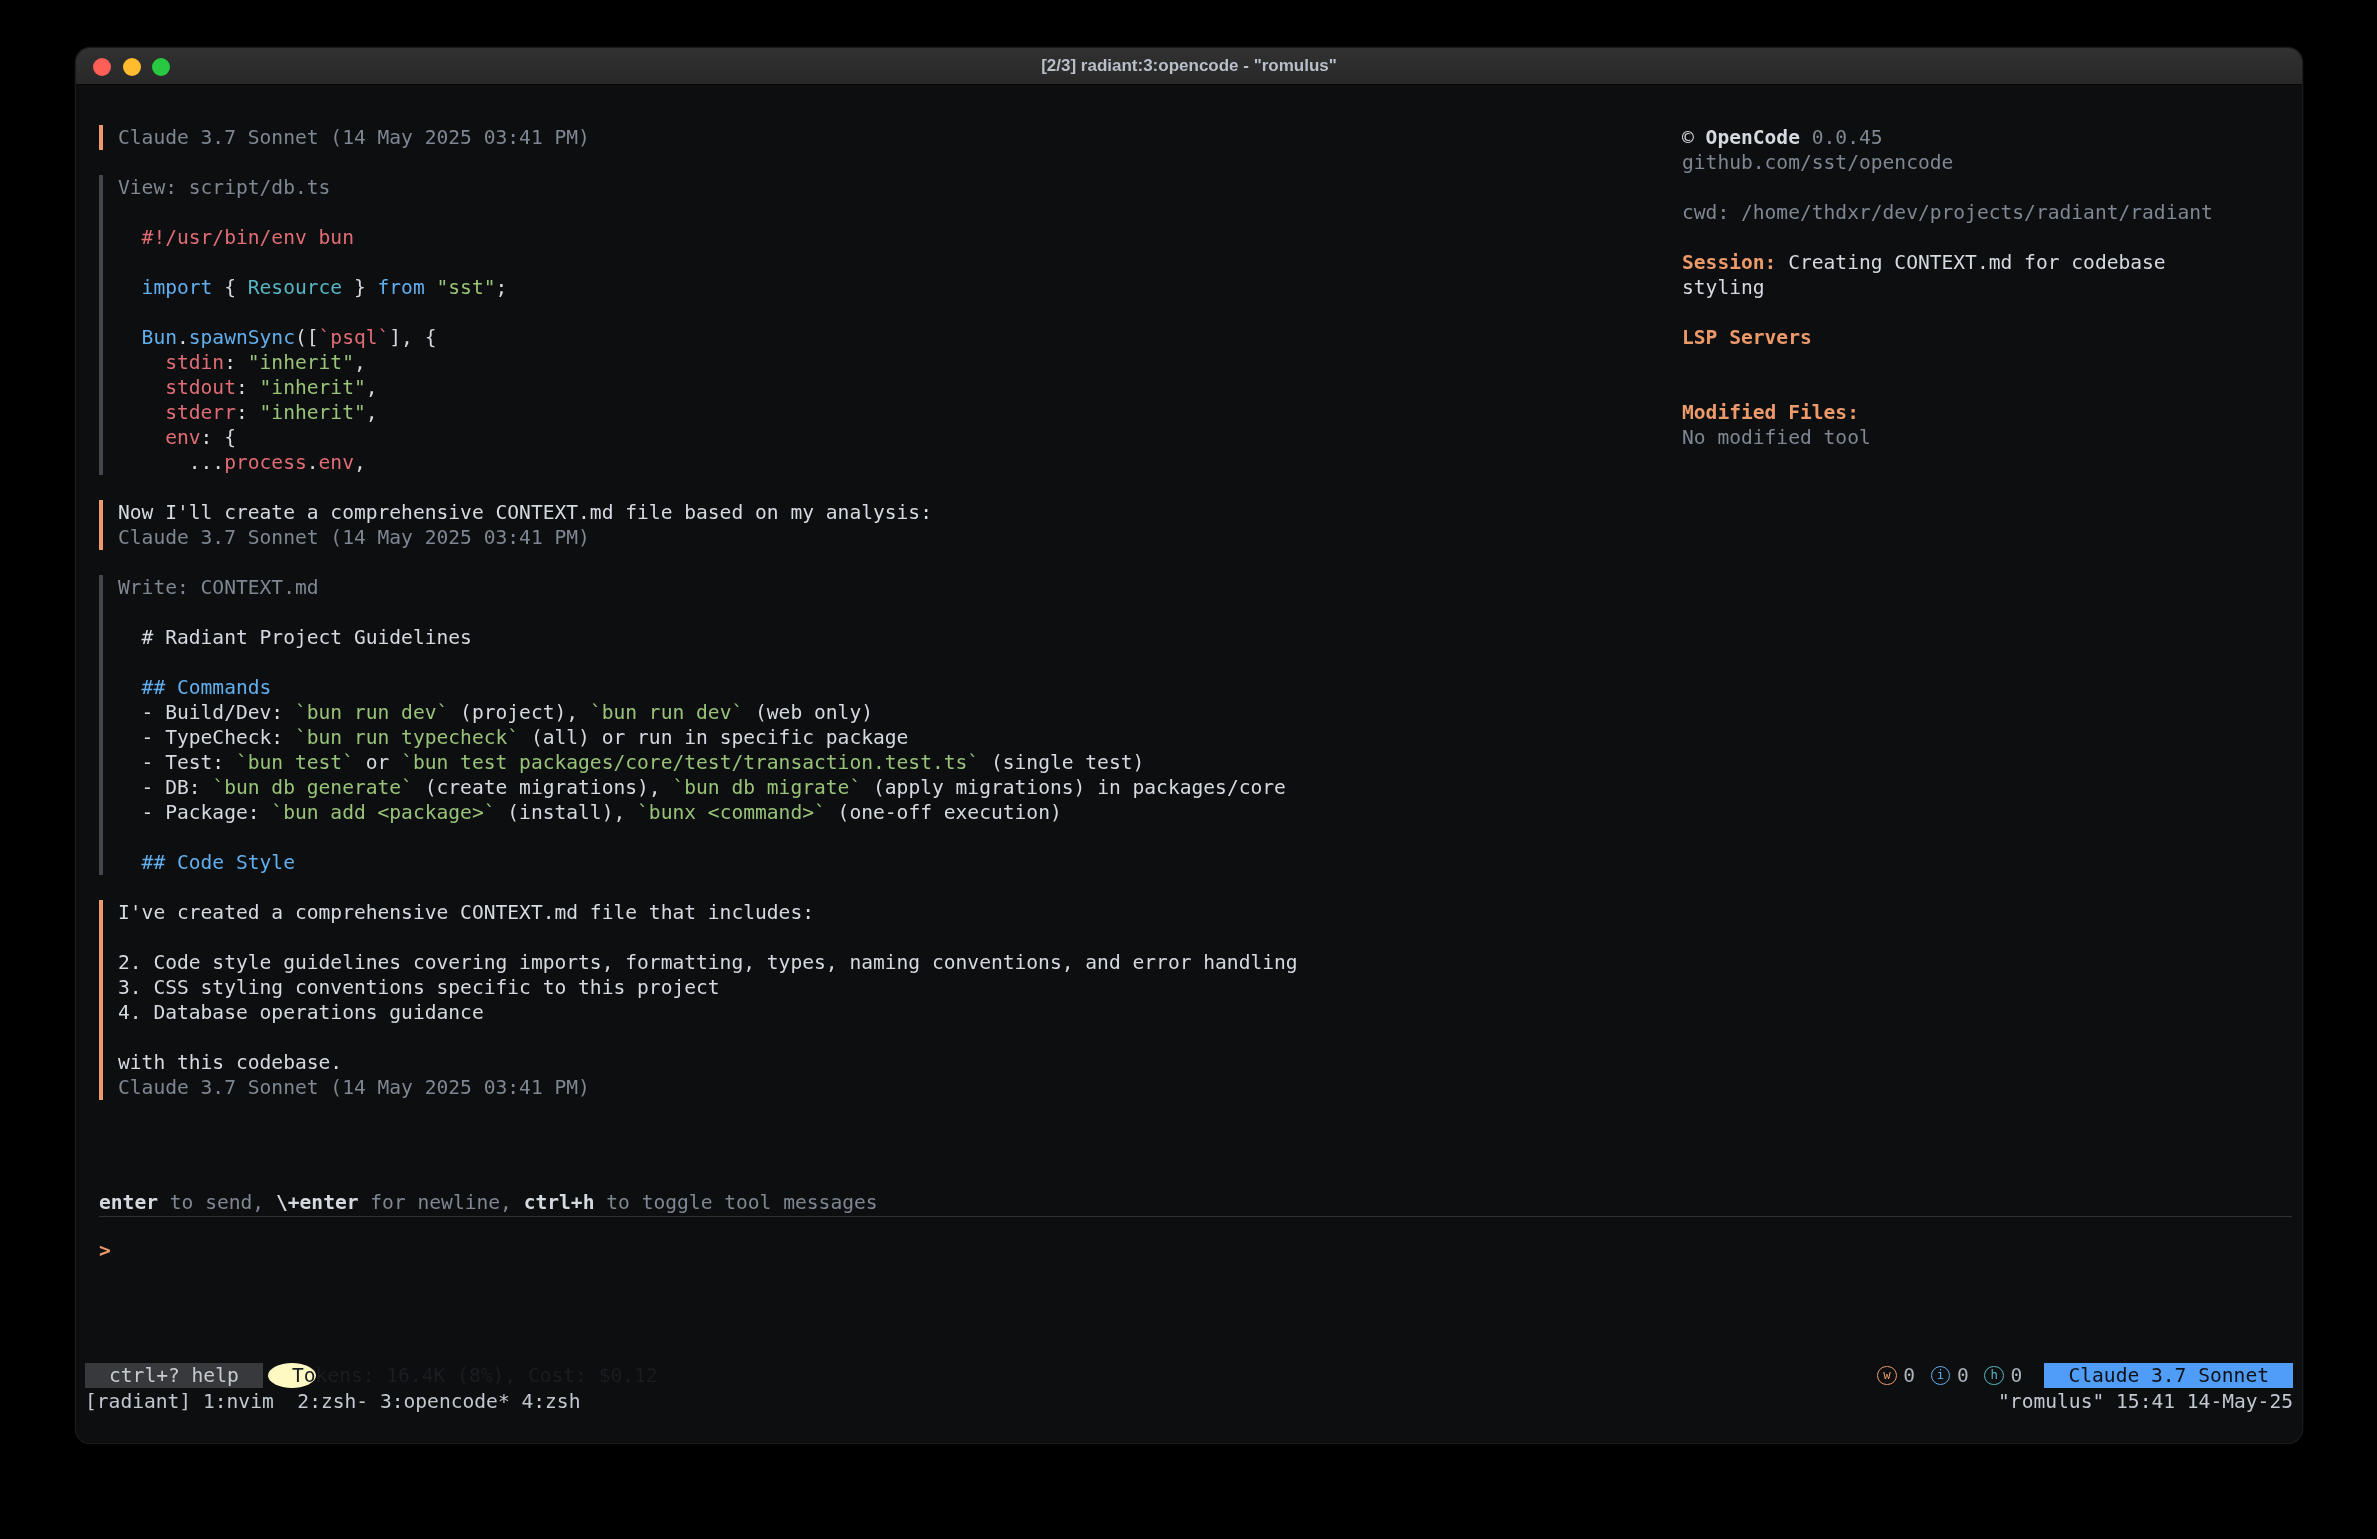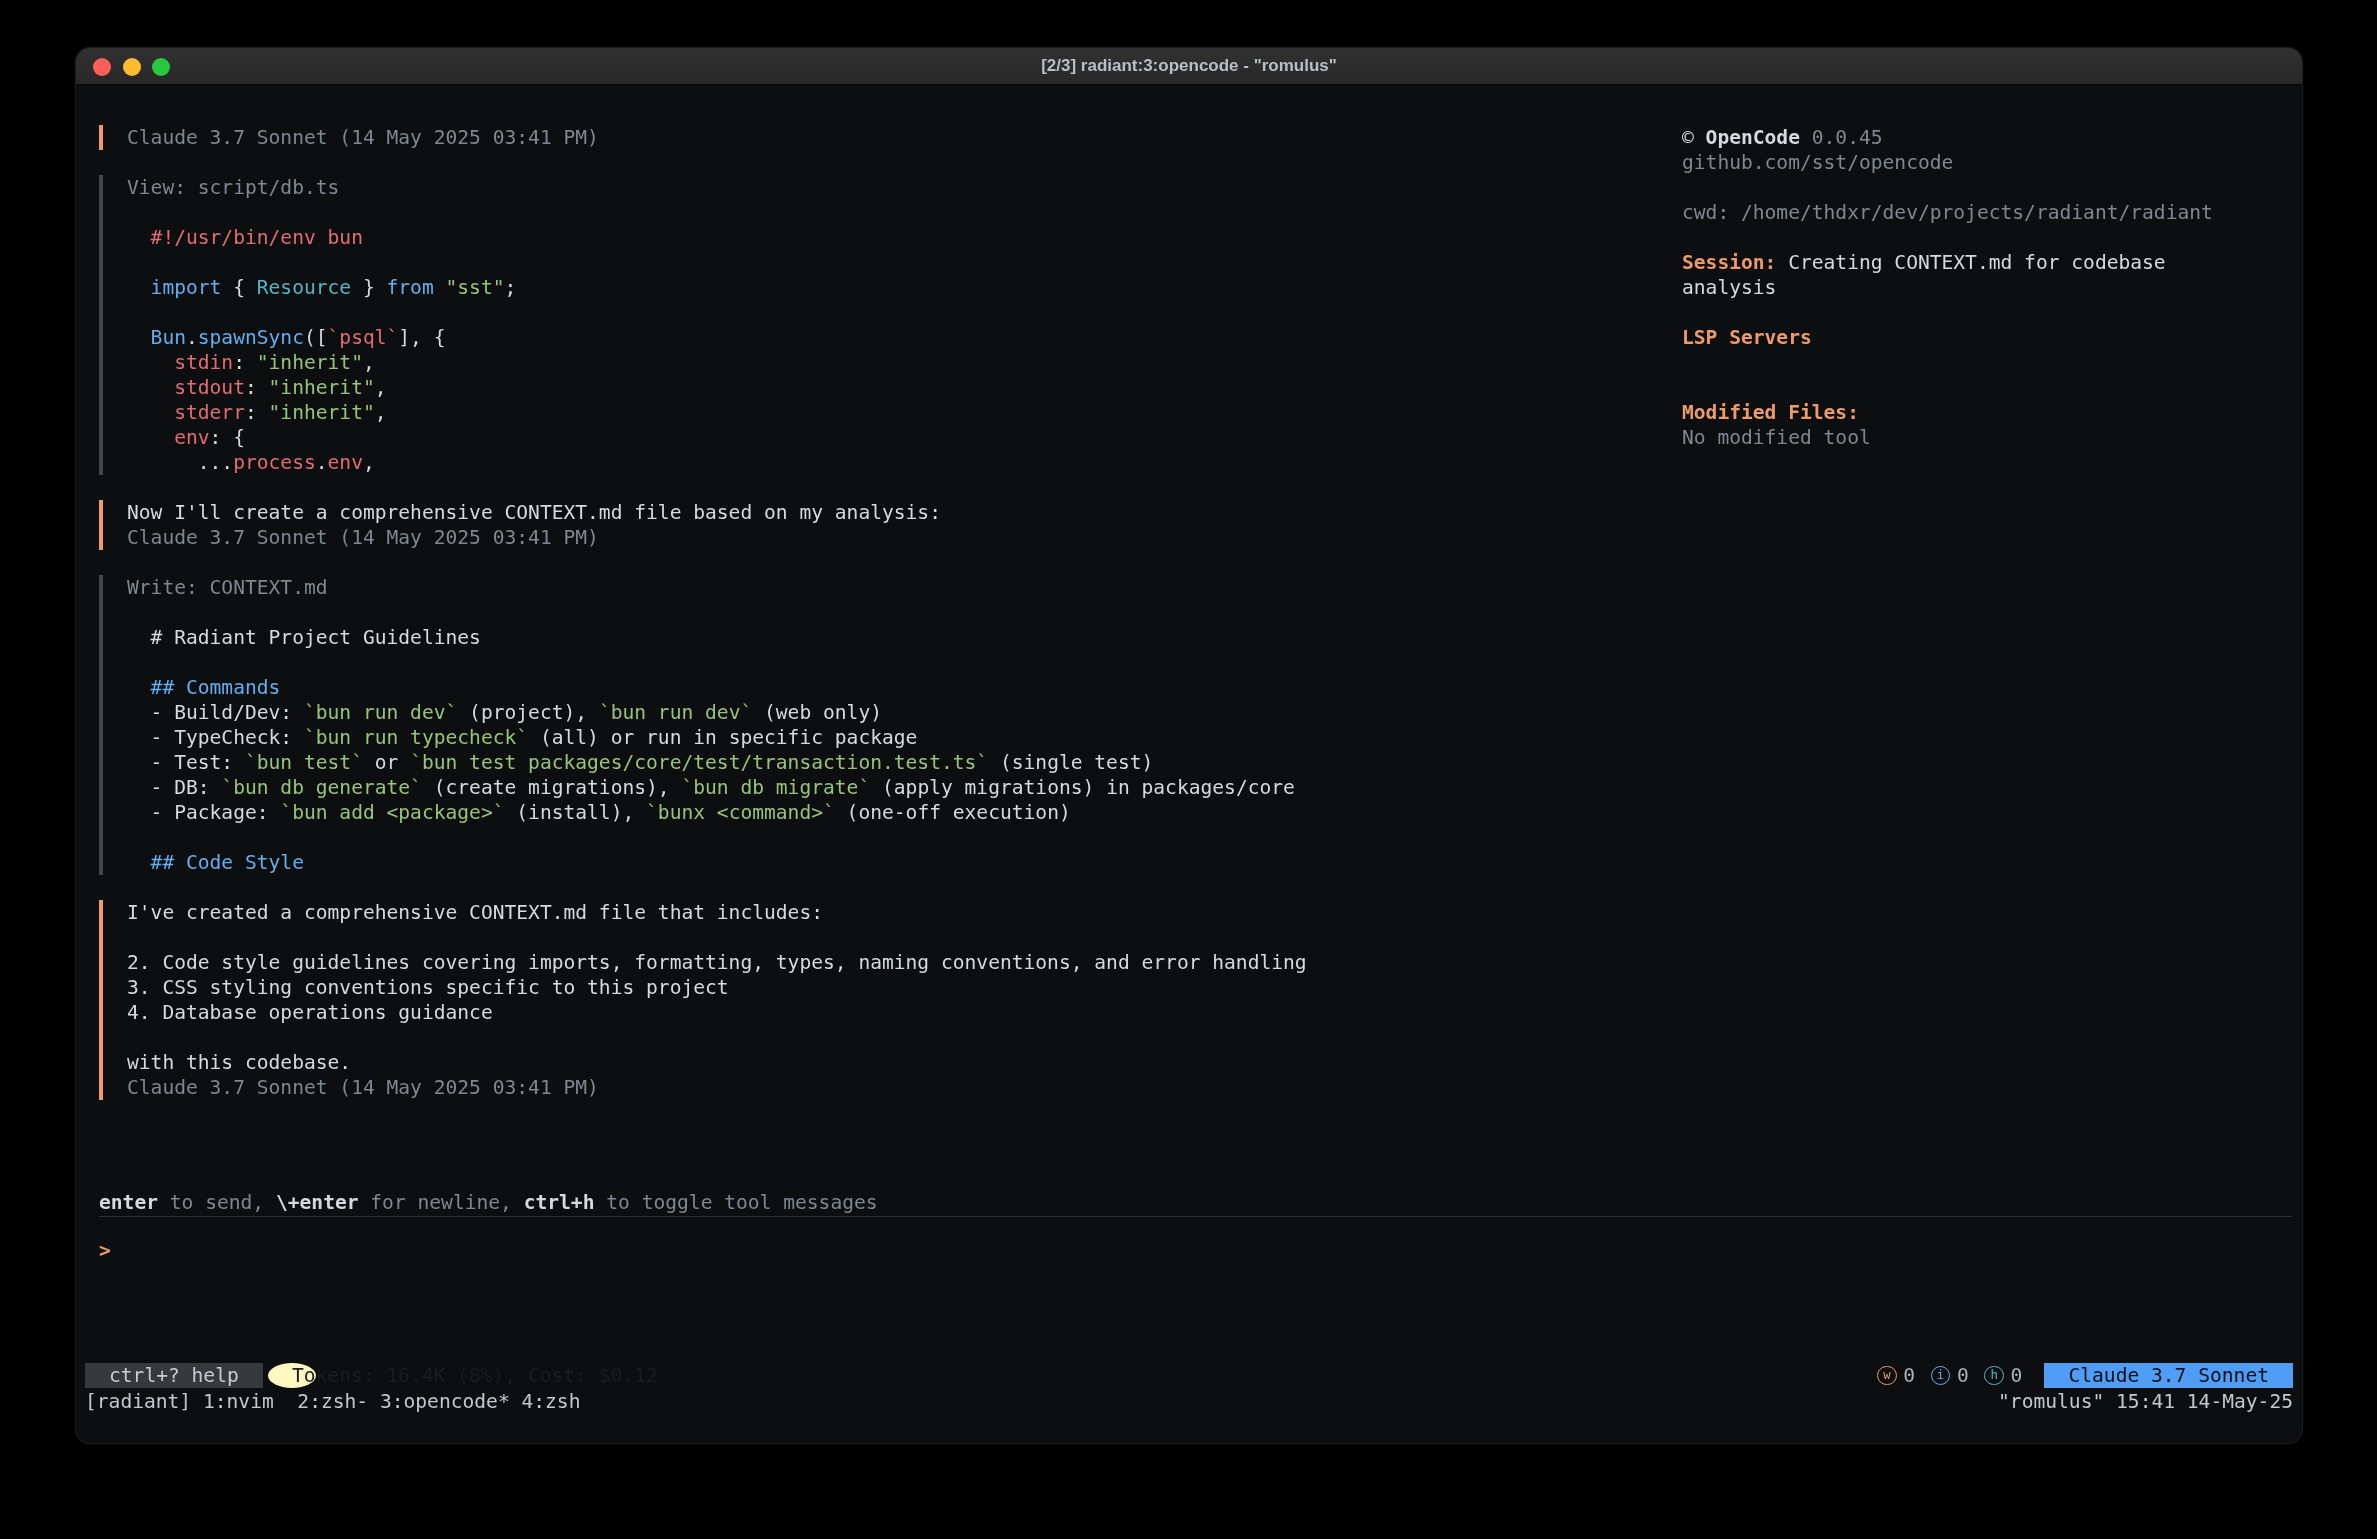--- a/index.html
+++ b/index.html
@@ -28,21 +28,21 @@
   .light.red{background:#ff5f57}
   .light.yellow{background:#febc2e}
   .light.green{background:#28c840}
   .title{font-family:"Liberation Sans",sans-serif;font-size:17px;font-weight:700;color:#b9bfc9}
 
   .term{position:absolute;top:37px;left:0;right:0;bottom:0;font-size:19.6px;line-height:25px;color:var(--fg)}
 
   .cl{height:25px;white-space:pre}
 
   .chat{position:absolute;left:23px;top:40px;width:1559px}
-  .block{border-left:4.6px solid #43474d;padding-left:24px;margin-bottom:25px}
+  .block{border-left:4.6px solid #43474d;padding-left:15px;margin-bottom:25px}
   .block.orange{border-left-color:var(--org)}
 
   .sidebar{position:absolute;left:1606px;top:40px;width:607px}
 
   .input-area{position:absolute;left:23px;right:10.4px;top:1105px}
   .help-line{height:25px;white-space:pre}
   .sep{border-top:1.3px solid #2d3136;margin-top:0.7px}
   .prompt-line{margin-top:21.5px;height:25px;white-space:pre}
 
   .statusbar{position:absolute;left:9px;right:9px;top:1278px;height:25px;
@@ -132,21 +132,21 @@
         </div>
     </div>
 
     <div class="sidebar">
         <div class="cl"><span>© </span><span class="bold">OpenCode</span><span> </span><span class="c-mut">0.0.45</span></div>
         <div class="cl"><span class="c-mut">github.com/sst/opencode</span></div>
         <div class="cl">&nbsp;</div>
         <div class="cl"><span class="c-mut">cwd: /home/thdxr/dev/projects/radiant/radiant</span></div>
         <div class="cl">&nbsp;</div>
         <div class="cl"><span class="c-org bold">Session:</span><span> Creating CONTEXT.md for codebase</span></div>
-        <div class="cl"><span>analysis</span></div>
+        <div class="cl"><span>styling</span></div>
         <div class="cl">&nbsp;</div>
         <div class="cl"><span class="c-org bold">LSP Servers</span></div>
         <div class="cl">&nbsp;</div>
         <div class="cl">&nbsp;</div>
         <div class="cl"><span class="c-org bold">Modified Files:</span></div>
         <div class="cl"><span class="c-mut">No modified tool</span></div>
       </div>
 
     <div class="input-area">
       <div class="help-line"><span class="bold">enter</span><span class="c-mut"> to send, </span><span class="bold">\+enter</span><span class="c-mut"> for newline, </span><span class="bold">ctrl+h</span><span class="c-mut"> to toggle tool messages</span></div>

